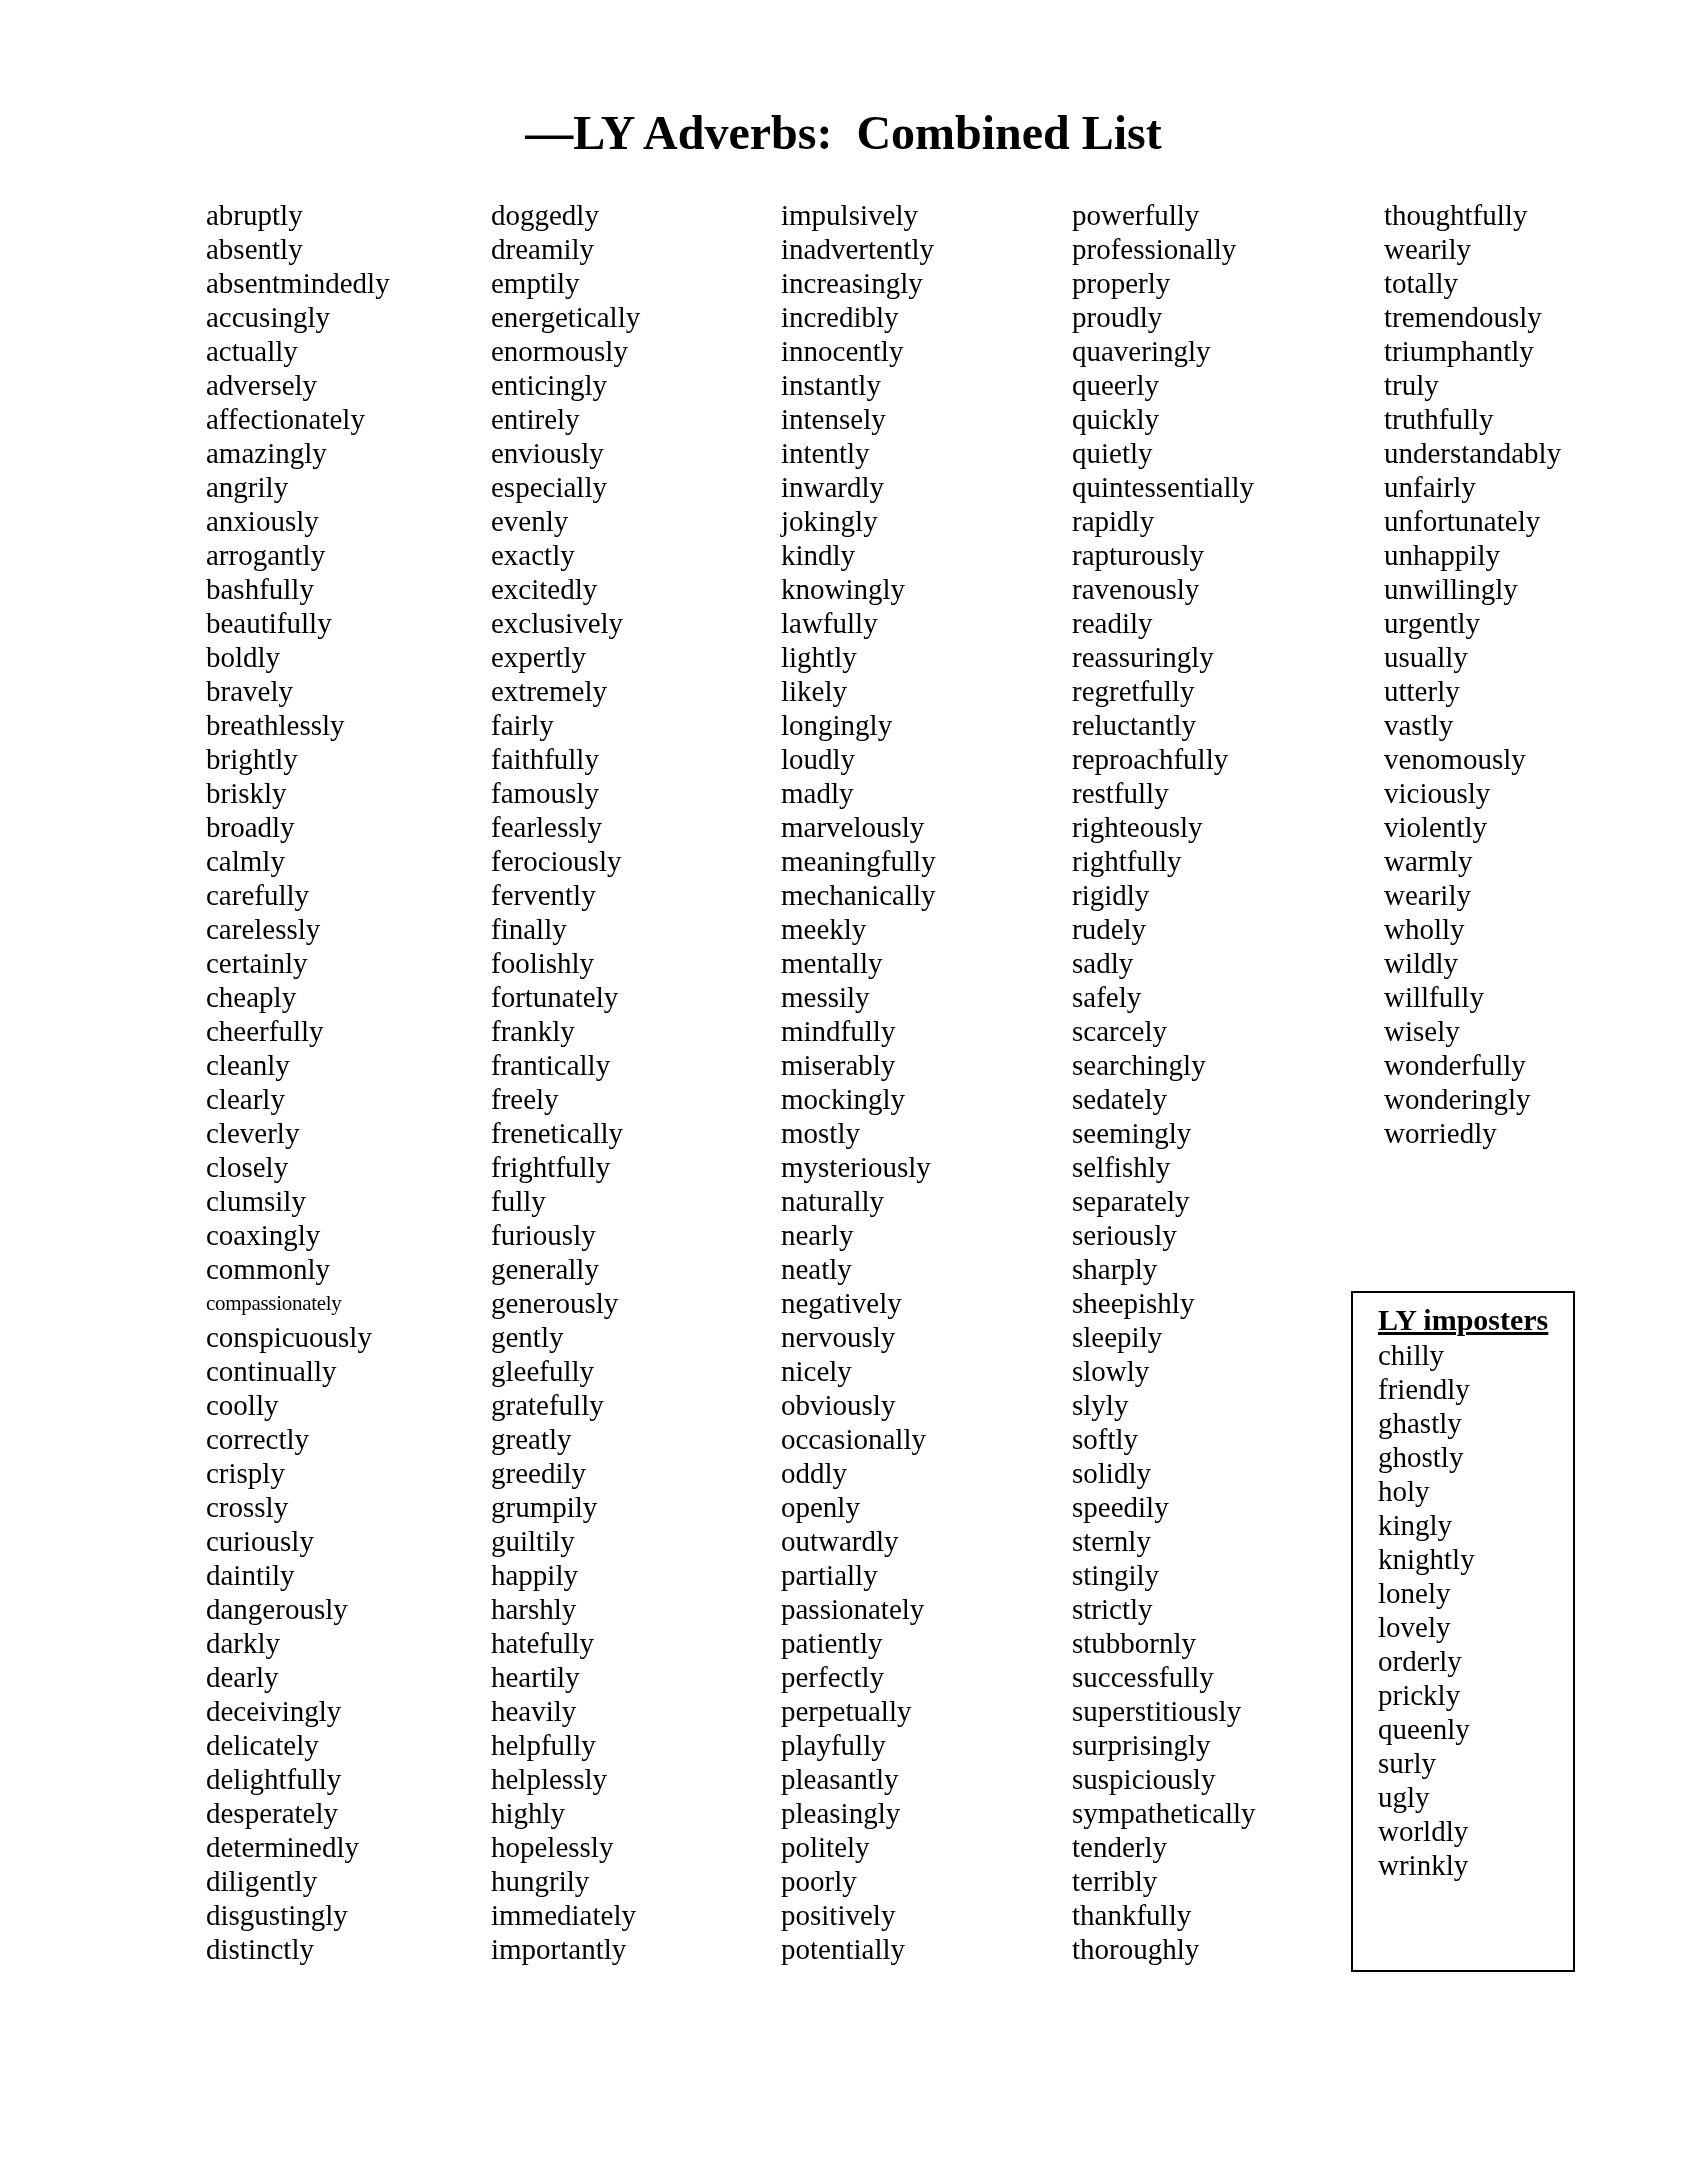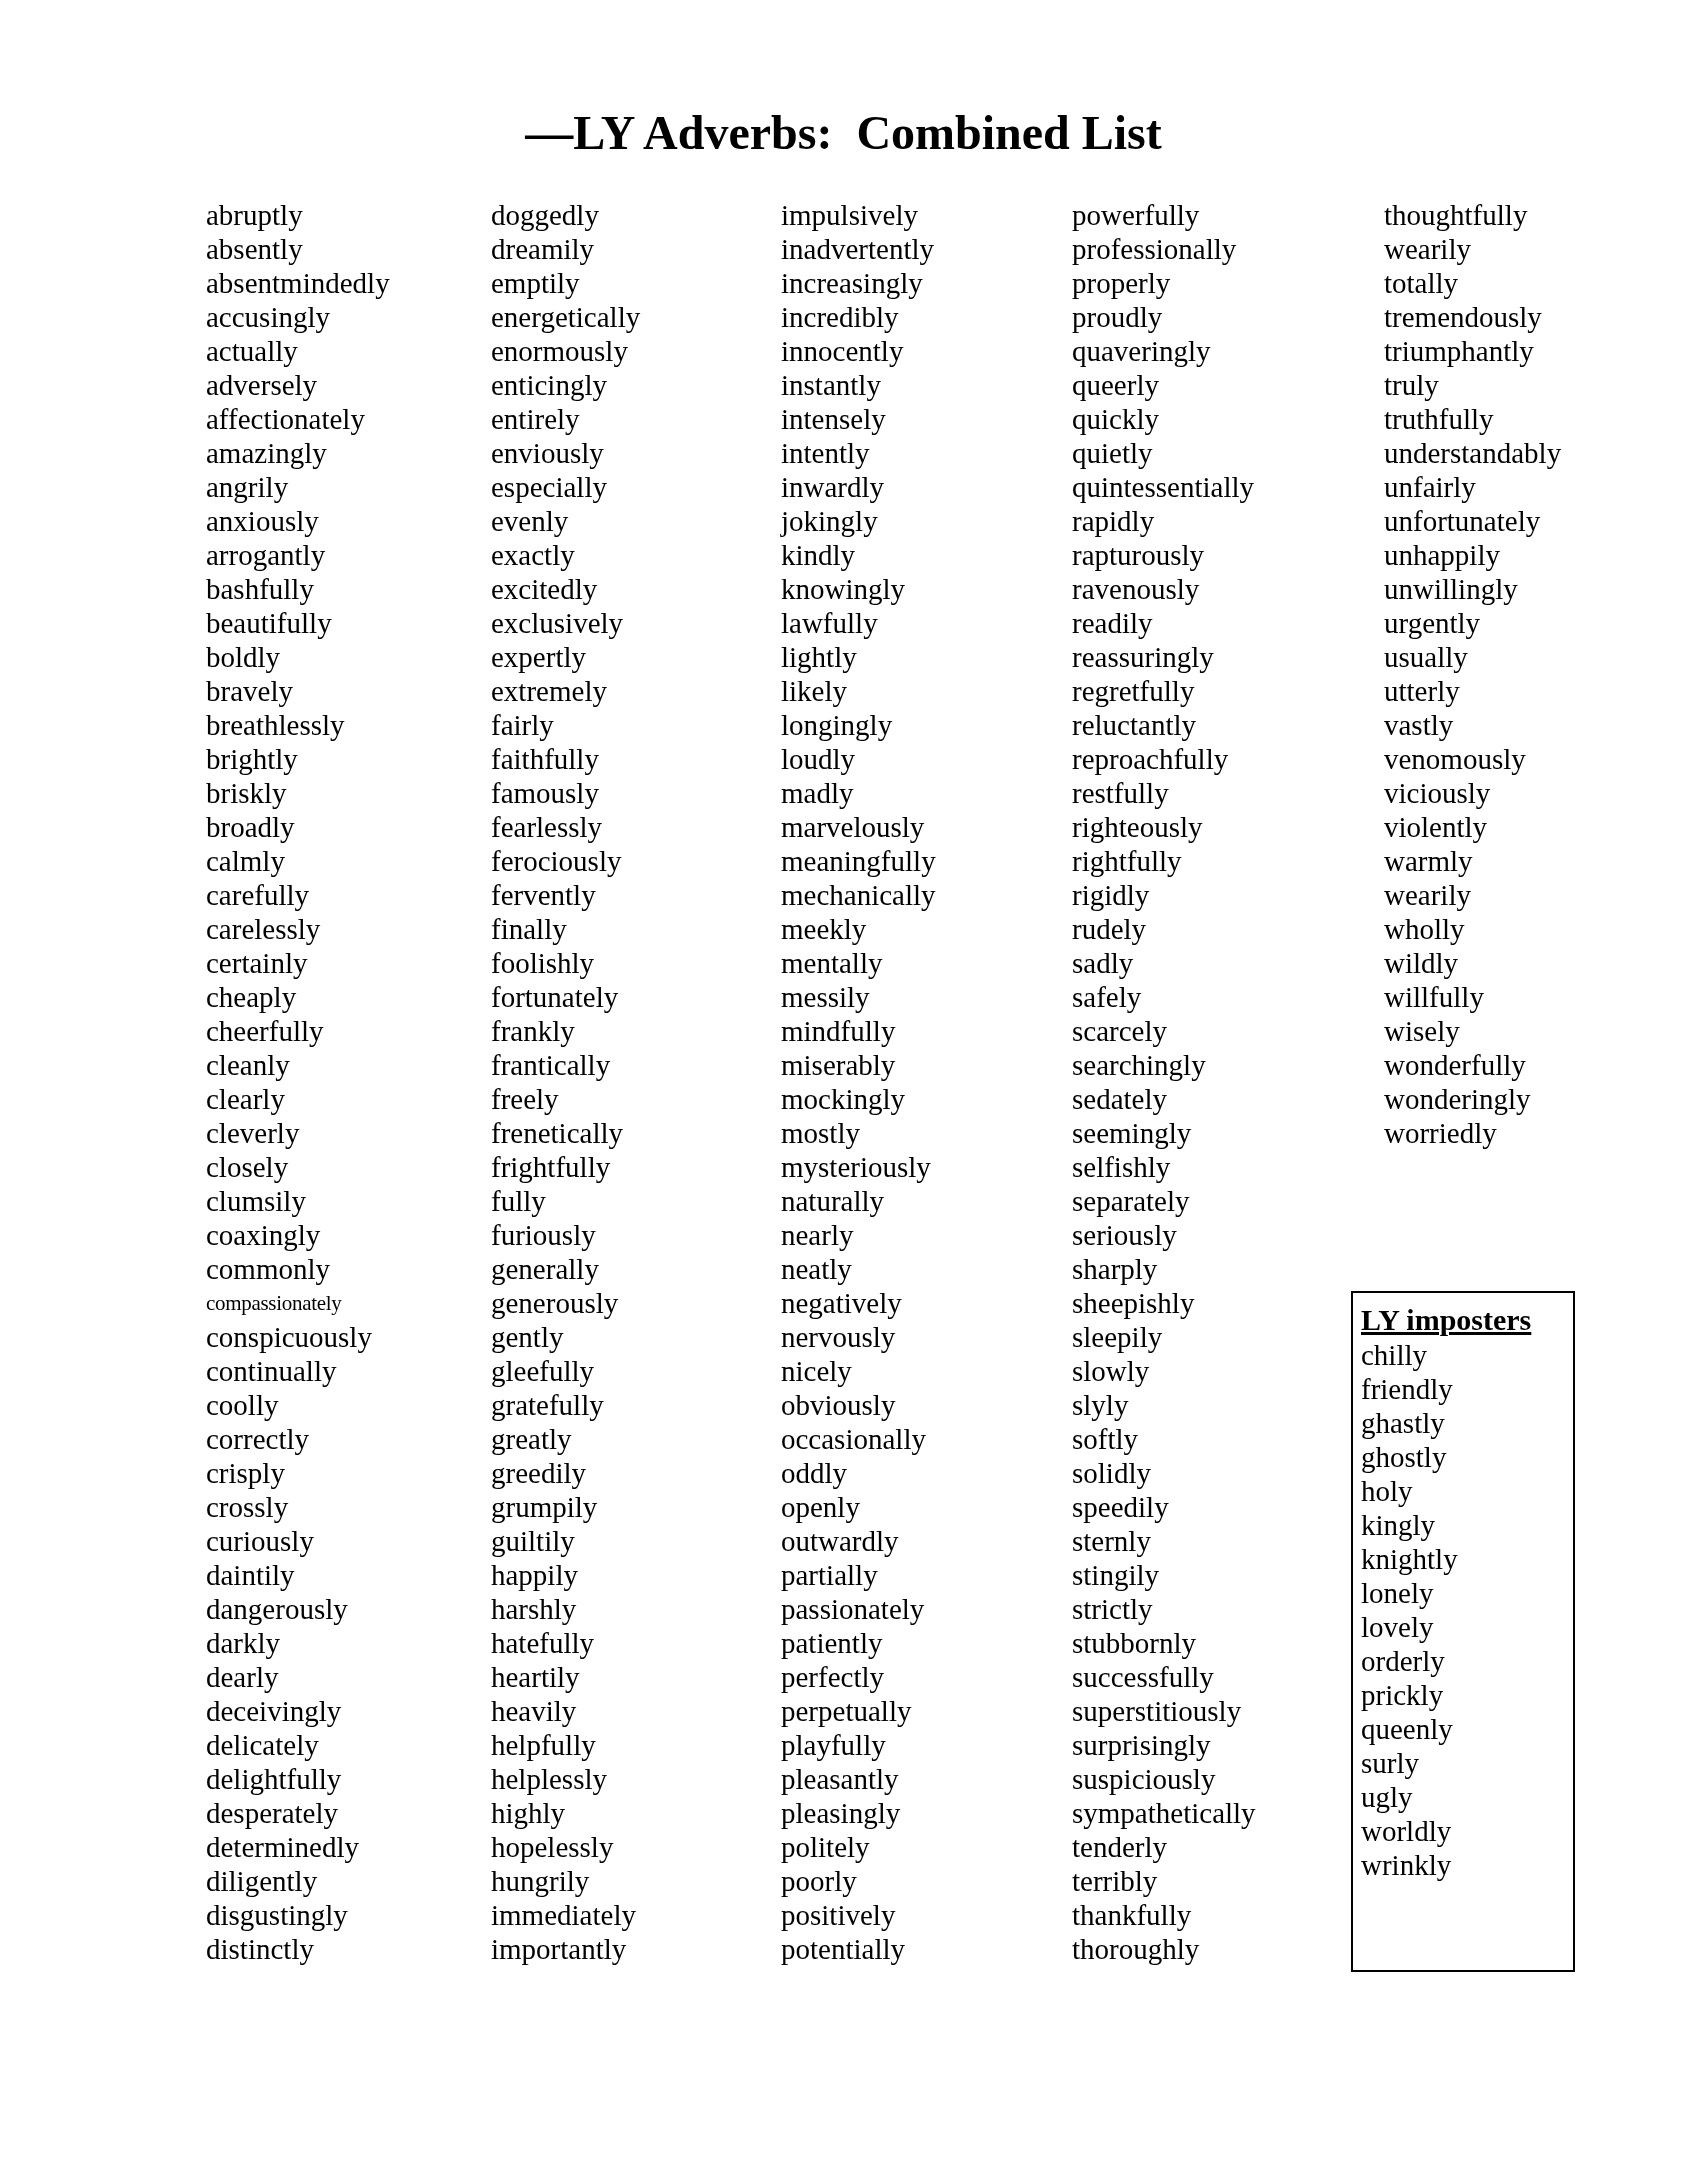--- a/index.html
+++ b/index.html
@@ -44,21 +44,21 @@
     letter-spacing: -0.3px;
   }
   .imposters-box {
     position: absolute;
     left: 1351px;
     top: 1291px;
     width: 224px;
     height: 681px;
     border: 2.6px solid #000000;
     box-sizing: border-box;
-    padding: 8px 0 0 8px;
+    padding: 8px 0 0 25px;
   }
   .imposters-title {
     font-size: 30px;
     font-weight: bold;
     text-decoration: underline;
     line-height: 37px;
     white-space: nowrap;
   }
 </style>
 </head>

